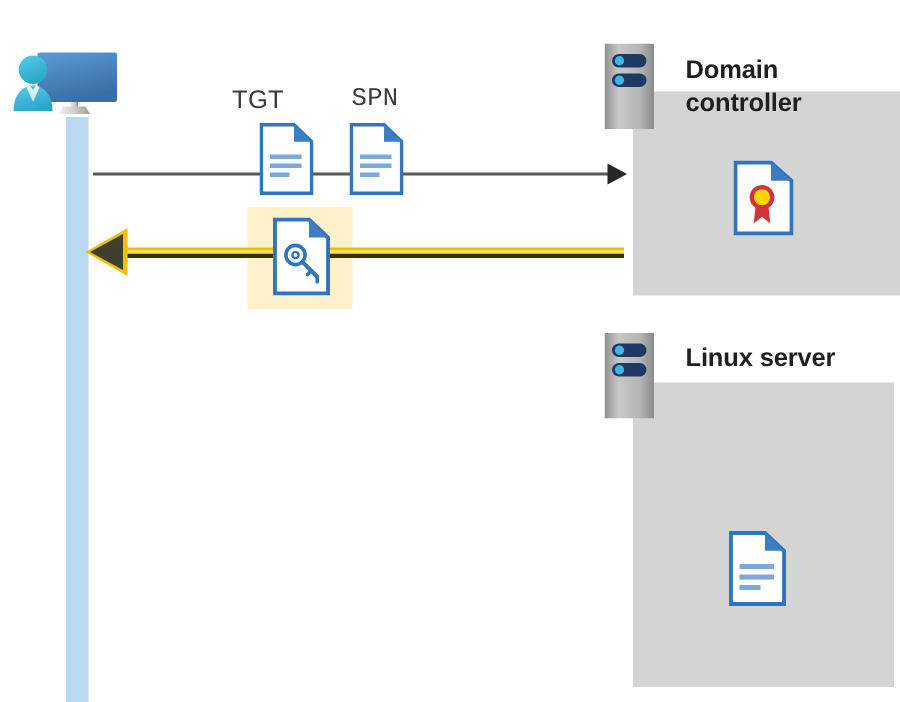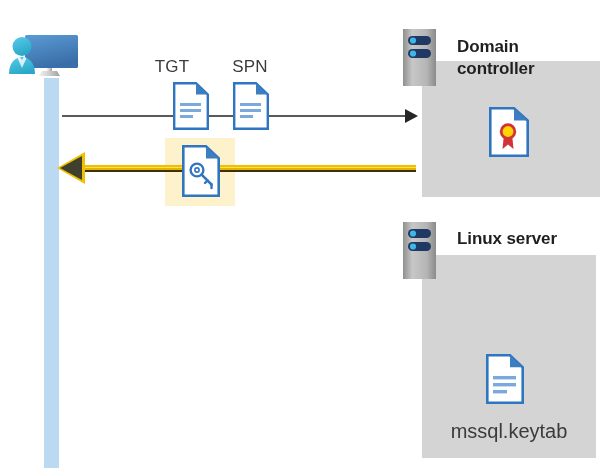--- a/index.html
+++ b/index.html
@@ -52,21 +52,21 @@
   }
 
   
   .doc-caption {
     font-size: 17px;
     color: #3b3b3b;
     text-align: center;
     letter-spacing: 0.2px;
   }
   #tgt-caption { left: 148px; top: 57px; width: 48px; }
-  #spn-caption { left: 226px; top: 57px; width: 48px; }
+  #spn-caption { left: 226px; top: 57px; width: 48px; font-family: Liberation Mono, monospace; }
 
   
   #request-arrow-line {
     left: 62px;
     top: 115px;
     width: 352px;
     height: 2px;
     background: #595959;
   }
   #request-arrow-head {
@@ -301,15 +301,14 @@
   <div class="abs" style="left:486px; top:354px;">
     <svg width="38" height="50" viewBox="0 0 38 50" xmlns="http://www.w3.org/2000/svg">
       <path d="M1.3 1.3 H24 L36.7 13.2 V48.7 H1.3 Z" fill="#ffffff" stroke="#2f76c0" stroke-width="2.6"></path>
       <path d="M24 1.3 L36.7 13.2 H24 Z" fill="#3c7ebf"></path>
       <rect x="7" y="22" width="23" height="3.4" fill="#7aa9dc"></rect>
       <rect x="7" y="29" width="23" height="3.4" fill="#7aa9dc"></rect>
       <rect x="7" y="36" width="14" height="3.4" fill="#7aa9dc"></rect>
     </svg>
   </div>
 
-  <div class="abs" id="keytab-caption">mssql.keytab</div>
 
 </div>
 
 </body></html>

